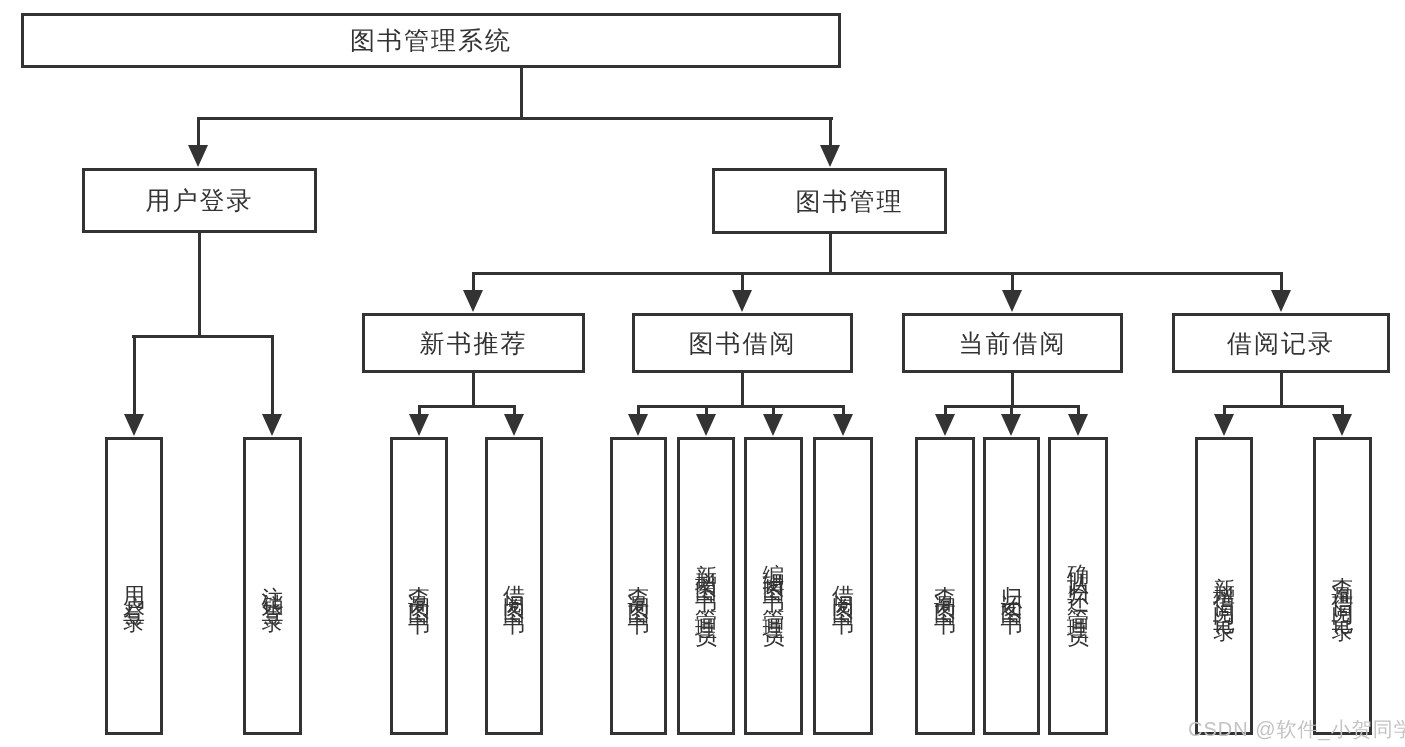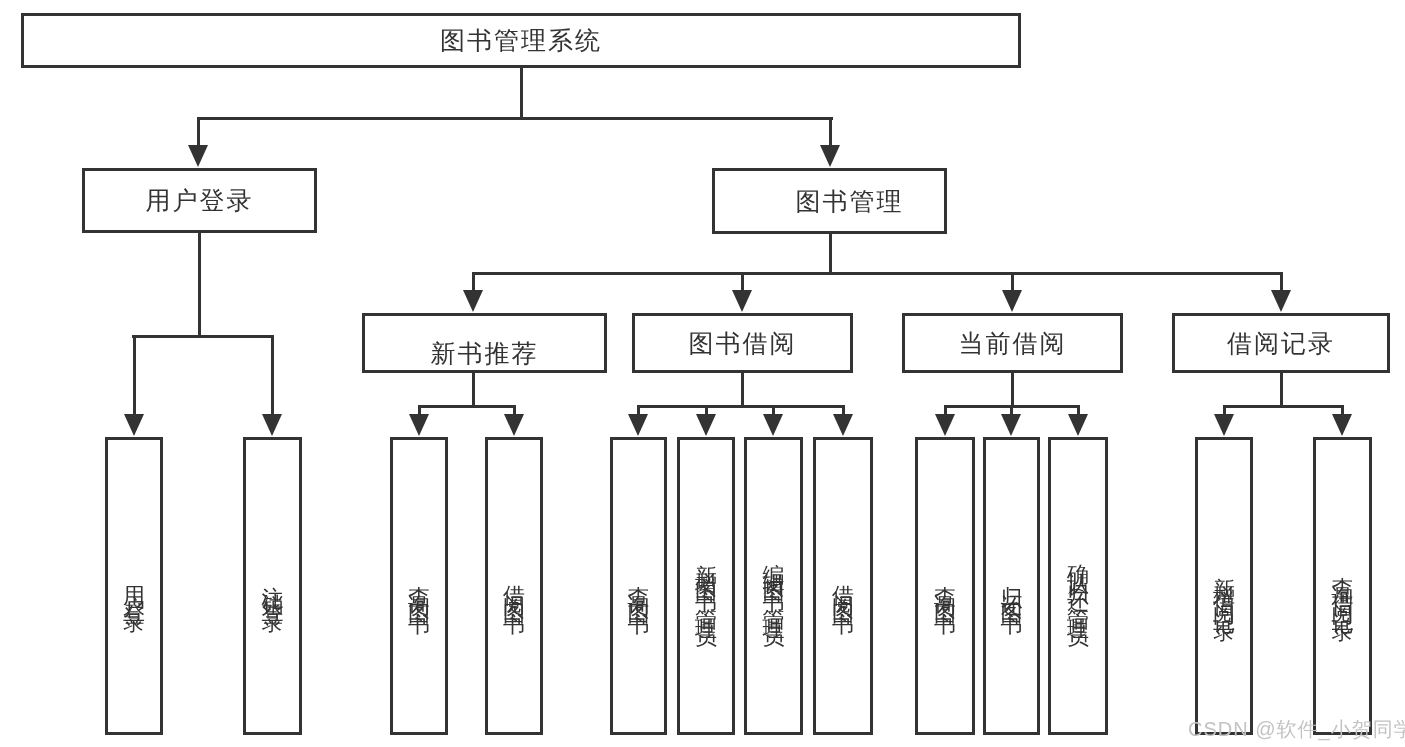--- a/index.html
+++ b/index.html
@@ -26,21 +26,21 @@
   .watermark{
     position:absolute;left:1188px;top:716px;font-size:20px;color:#c3c3c3;
     white-space:nowrap;z-index:5;letter-spacing:1px;
   }
 </style>
 </head>
 <body>
 
 <div id="canvas">
 
-  <div class="box" style="left:21px;top:13px;width:1000px;height:55px;">
+  <div class="box" style="left:21px;top:13px;width:820px;height:55px;">
     <span class="node-label">图书管理系统</span>
   </div>
 
   <div class="vl" style="left:520px;top:68px;height:50px;"></div>
   <div class="hl" style="left:197px;top:117px;width:636px;"></div>
   <div class="vl" style="left:197px;top:117px;height:31px;"></div>
   <div class="vl" style="left:829px;top:117px;height:31px;"></div>
   <div class="ah" style="left:188px;top:145px;"></div>
   <div class="ah" style="left:820px;top:145px;"></div>
 
@@ -62,21 +62,21 @@
   <div class="hl" style="left:472px;top:272px;width:811px;"></div>
   <div class="vl" style="left:472px;top:272px;height:20px;"></div>
   <div class="vl" style="left:741px;top:272px;height:20px;"></div>
   <div class="vl" style="left:1011px;top:272px;height:20px;"></div>
   <div class="vl" style="left:1280px;top:272px;height:20px;"></div>
   <div class="ah" style="left:463px;top:290px;"></div>
   <div class="ah" style="left:732px;top:290px;"></div>
   <div class="ah" style="left:1002px;top:290px;"></div>
   <div class="ah" style="left:1271px;top:290px;"></div>
 
-  <div class="box" style="left:362px;top:313px;width:245px;height:60px;align-items:flex-end;">
+  <div class="box" style="left:362px;top:313px;width:223px;height:60px;">
     <span class="node-label">新书推荐</span>
   </div>
   <div class="box" style="left:902px;top:313px;width:221px;height:60px;">
     <span class="node-label">当前借阅</span>
   </div>
   <div class="box" style="left:632px;top:313px;width:221px;height:60px;">
     <span class="node-label">图书借阅</span>
   </div>
   <div class="box" style="left:1172px;top:313px;width:218px;height:60px;">
     <span class="node-label">借阅记录</span>

